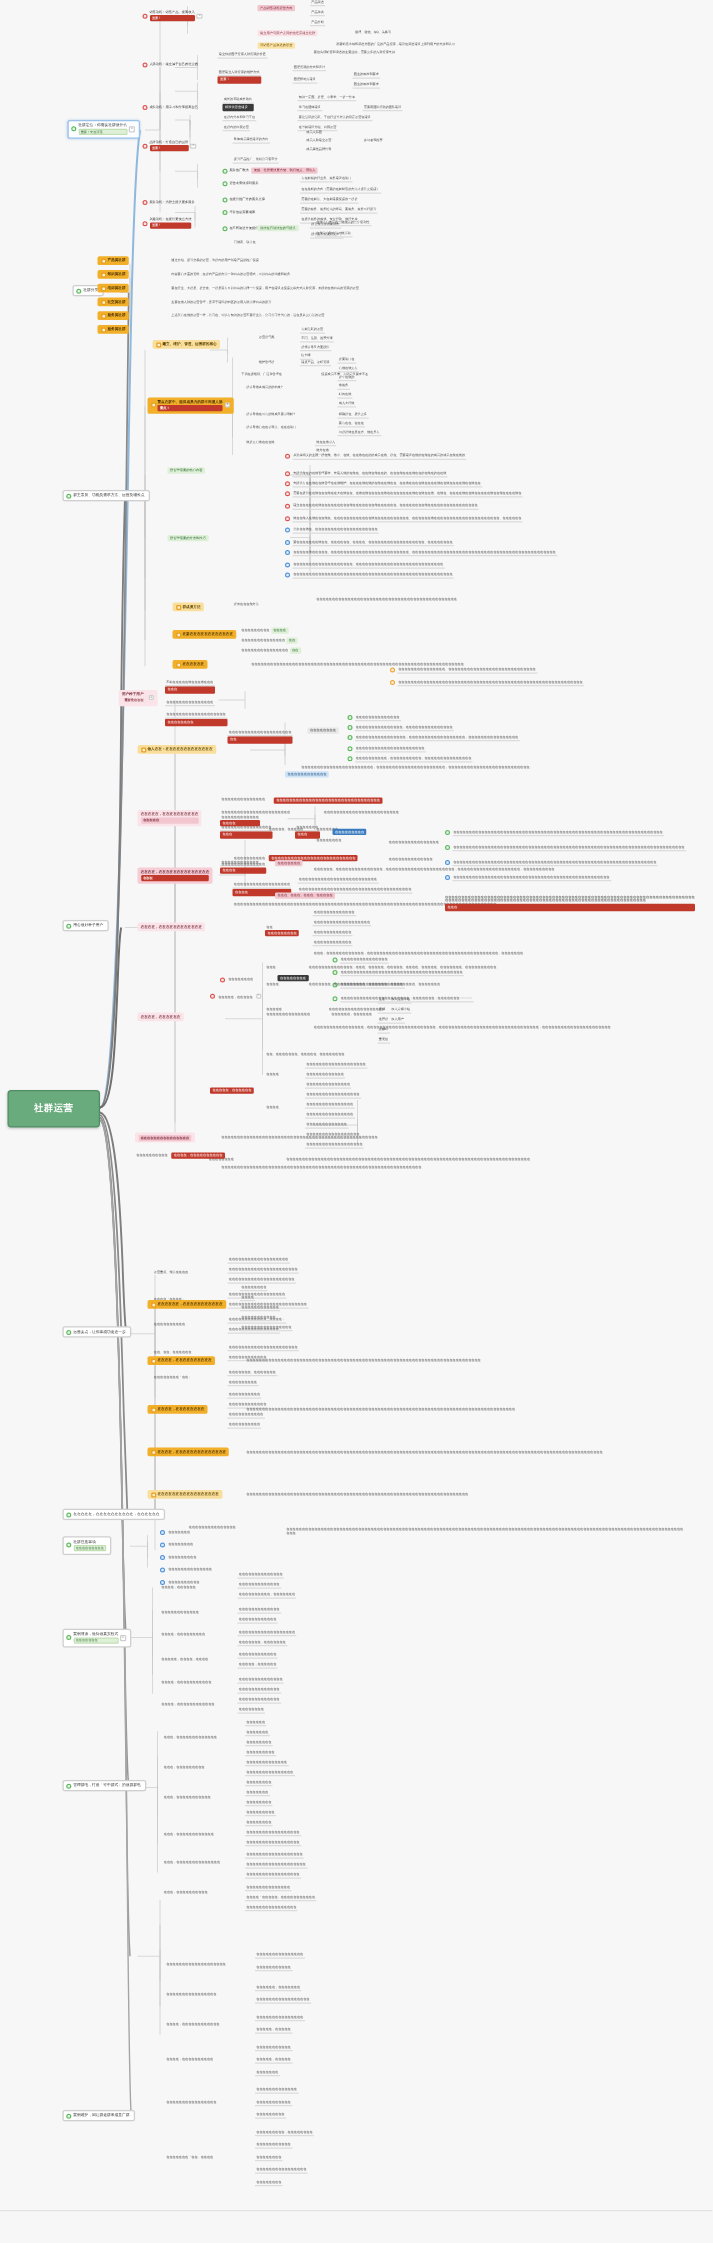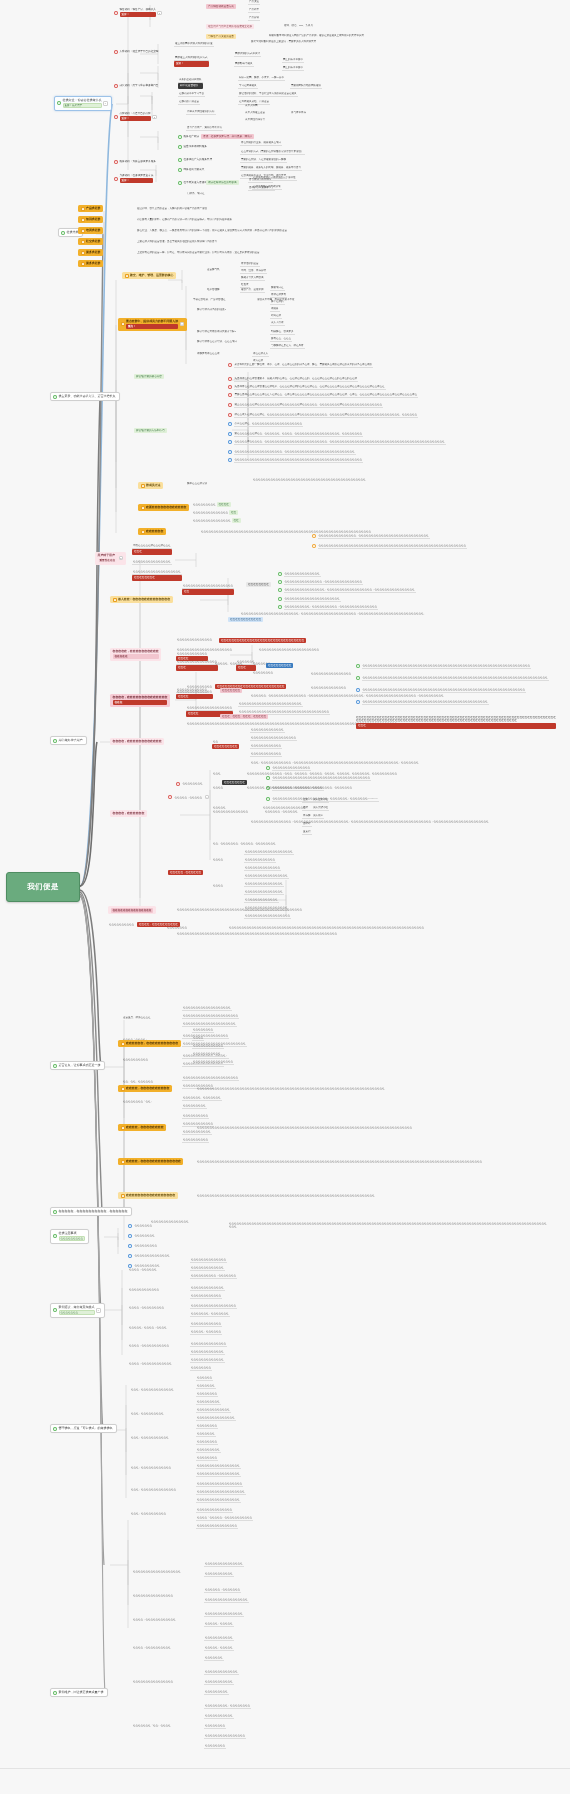--- a/index.html
+++ b/index.html
@@ -148,21 +148,21 @@
 
       <path d="M105,1310 H122 V1270 M122,1310 V1288 M122,1310 V1305 M122,1310 V1325 M122,1310 V1340 M122,1310 V1355"></path>
 
       <path d="M108,1430 H126 V1385 M126,1430 V1405 M126,1430 V1428 M126,1430 V1452 M126,1430 V1475 M126,1430 V1498"></path>
 
       <path d="M110,1565 H128 V1520 M128,1565 V1540 M128,1565 V1560 M128,1565 V1585 M128,1565 V1605 M128,1565 V1628"></path>
     </g>
   </svg>
 
   <div class="node root">
-    <span class="t">我们便是</span>
+    <span class="t">社群运营</span>
   </div>
 
   <div class="node lv1 sel" style="left:54px;top:96px;">
     <i class="ic green"></i>
     <span><span class="t">社群定位：你需要社群做什么</span>
       <span class="sub">重要！先想清楚</span></span>
     <span class="cnt">6</span>
   </div>
 
   <div class="node lv1" style="left:58px;top:228px;">

